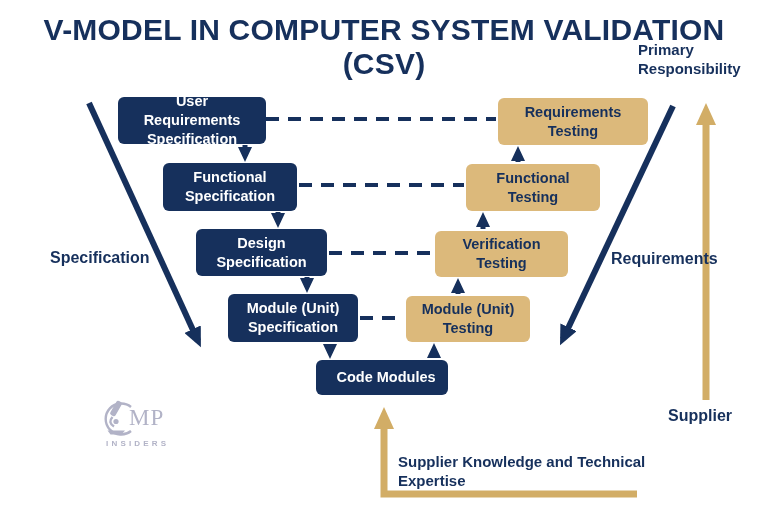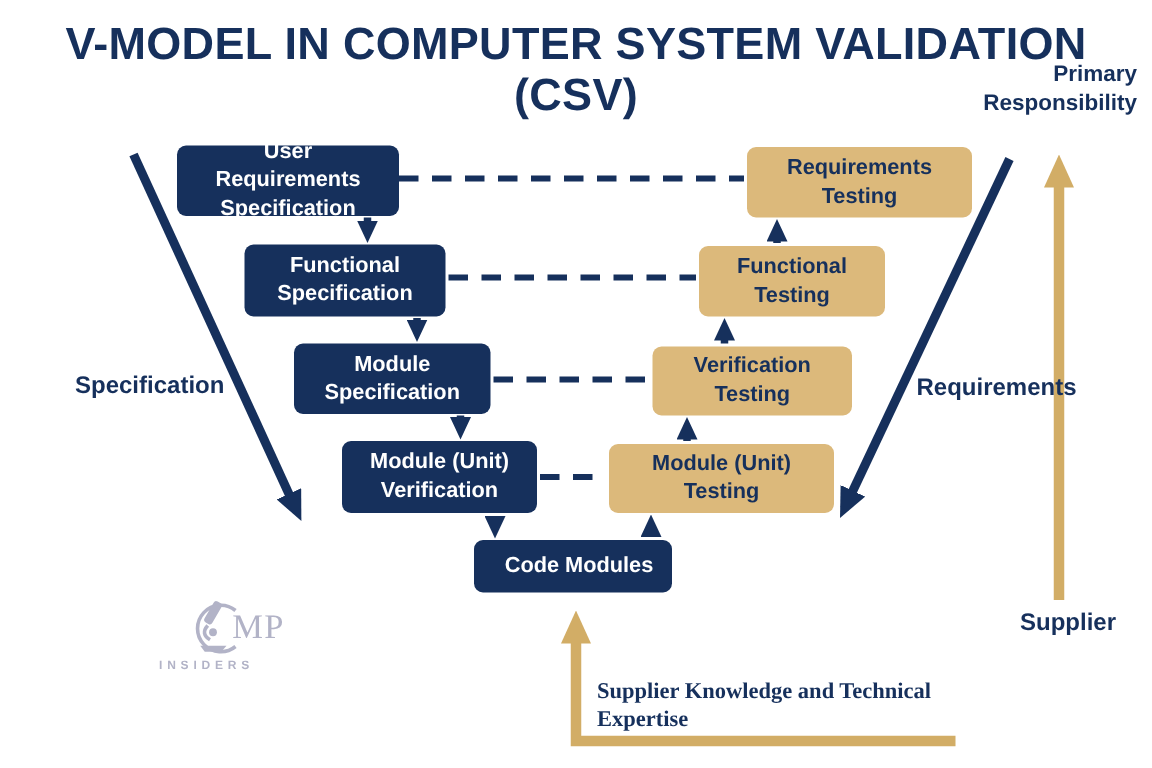--- a/index.html
+++ b/index.html
@@ -25,25 +25,25 @@
     text-align:center;font-weight:bold;font-size:14.5px;line-height:19px;padding:2px 8px;
   }
   .box.navy{background:var(--navy);color:var(--box-text-light);}
   .box.tan{background:var(--tan-box);color:var(--navy);}
   .side-label{
     position:absolute;font-size:16px;font-weight:bold;color:var(--navy);white-space:nowrap;
   }
   .annotation{
     position:absolute;font-size:15px;font-weight:bold;color:var(--navy);line-height:19px;
   }
-  .annotation.center{text-align:right;}
+  .annotation.center{text-align:left;}
   .logo{
     position:absolute;left:100px;top:398px;width:90px;color:var(--logo-gray);
   }
-  .logo-row{display:flex;align-items:flex-start;justify-content:flex-end;}
+  .logo-row{display:flex;align-items:flex-start;}
   .logo-monogram{
     font-family:"Liberation Serif","DejaVu Serif",serif;font-size:23px;line-height:23px;
     letter-spacing:1px;margin-left:-7px;margin-top:8px;
   }
   .logo-wordmark{
     font-size:8px;letter-spacing:3.2px;margin-left:6px;margin-top:-1px;font-weight:bold;
   }
 </style>
 </head>
 <body>
@@ -88,35 +88,35 @@
       <path d="M483,229 V218" marker-end="url(#headNs)"></path>
       <path d="M518,162 V152" marker-end="url(#headNs)"></path>
     </g>
 
     <path d="M706,400 V112" stroke="#d2ad66" stroke-width="7" fill="none" marker-end="url(#headT)"></path>
     <path d="M637,494 H384 V416" stroke="#d2ad66" stroke-width="7" fill="none" marker-end="url(#headT)"></path>
   </svg>
 
   <div class="box navy" style="left:118px;top:97px;width:148px;height:47px;text-align:center;">User Requirements Specification</div>
   <div class="box navy" style="left:163px;top:163px;width:134px;height:48px;">Functional Specification</div>
-  <div class="box navy" style="left:196px;top:229px;width:131px;height:47px;">Module Specification</div>
-  <div class="box navy" style="left:228px;top:294px;width:130px;height:48px;">Module (Unit) Verification</div>
+  <div class="box navy" style="left:196px;top:229px;width:131px;height:47px;">Design Specification</div>
+  <div class="box navy" style="left:228px;top:294px;width:130px;height:48px;">Module (Unit) Specification</div>
   <div class="box navy" style="left:316px;top:360px;width:132px;height:35px;padding-left:16px;">Code Modules</div>
 
   <div class="box tan" style="left:498px;top:98px;width:150px;height:47px;">Requirements Testing</div>
-  <div class="box tan" style="left:466px;top:164px;width:124px;height:47px;">Functional Testing</div>
+  <div class="box tan" style="left:466px;top:164px;width:134px;height:47px;">Functional Testing</div>
   <div class="box tan" style="left:435px;top:231px;width:133px;height:46px;">Verification Testing</div>
-  <div class="box tan" style="left:406px;top:296px;width:150px;height:46px;">Module (Unit) Testing</div>
+  <div class="box tan" style="left:406px;top:296px;width:124px;height:46px;">Module (Unit) Testing</div>
 
   <div class="side-label" style="left:50px;top:249px;">Specification</div>
   <div class="side-label" style="left:611px;top:250px;">Requirements</div>
 
   <div class="annotation center" style="left:638px;top:40px;width:120px;">Primary Responsibility</div>
   <div class="annotation center" style="left:668px;top:406px;width:76px;font-size:16px;">Supplier</div>
-  <div class="annotation" style="left:398px;top:452px;width:252px;font-family:Liberation Serif, serif;">Supplier Knowledge and Technical Expertise</div>
+  <div class="annotation" style="left:398px;top:452px;width:252px;">Supplier Knowledge and Technical Expertise</div>
 
   <div class="logo">
     <div class="logo-row">
       <svg width="36" height="42" viewBox="0 0 36 42">
         <path d="M31 9 A15.5 15.5 0 1 0 31 33" fill="none" stroke="#b2b3c7" stroke-width="2.4"></path>
         <rect x="13" y="2.5" width="6" height="16" rx="2" fill="#b2b3c7" transform="rotate(30 16 10.5)"></rect>
         <path d="M12.5 19 q-5 5.5 1.5 9.5" fill="none" stroke="#b2b3c7" stroke-width="2.4"></path>
         <circle cx="16" cy="23.5" r="2.6" fill="#b2b3c7"></circle>
         <path d="M7.5 32.5 L25 32.5 L21.5 36.5 L10.5 36.5 Z" fill="#b2b3c7"></path>
       </svg>

